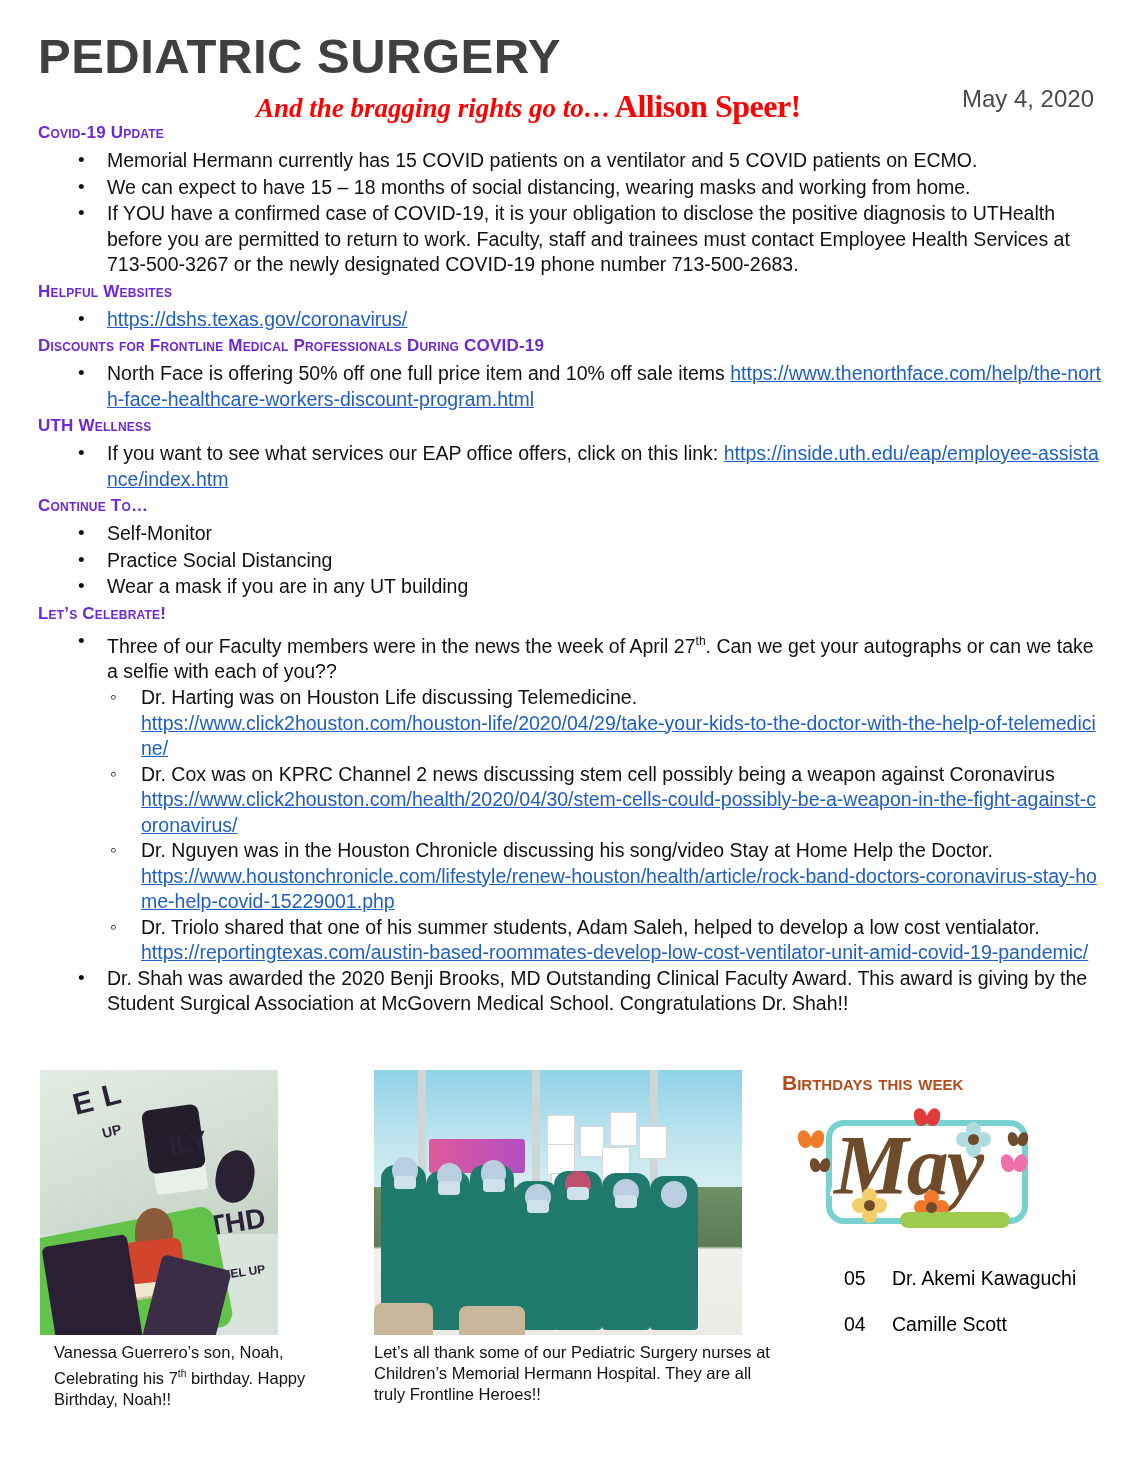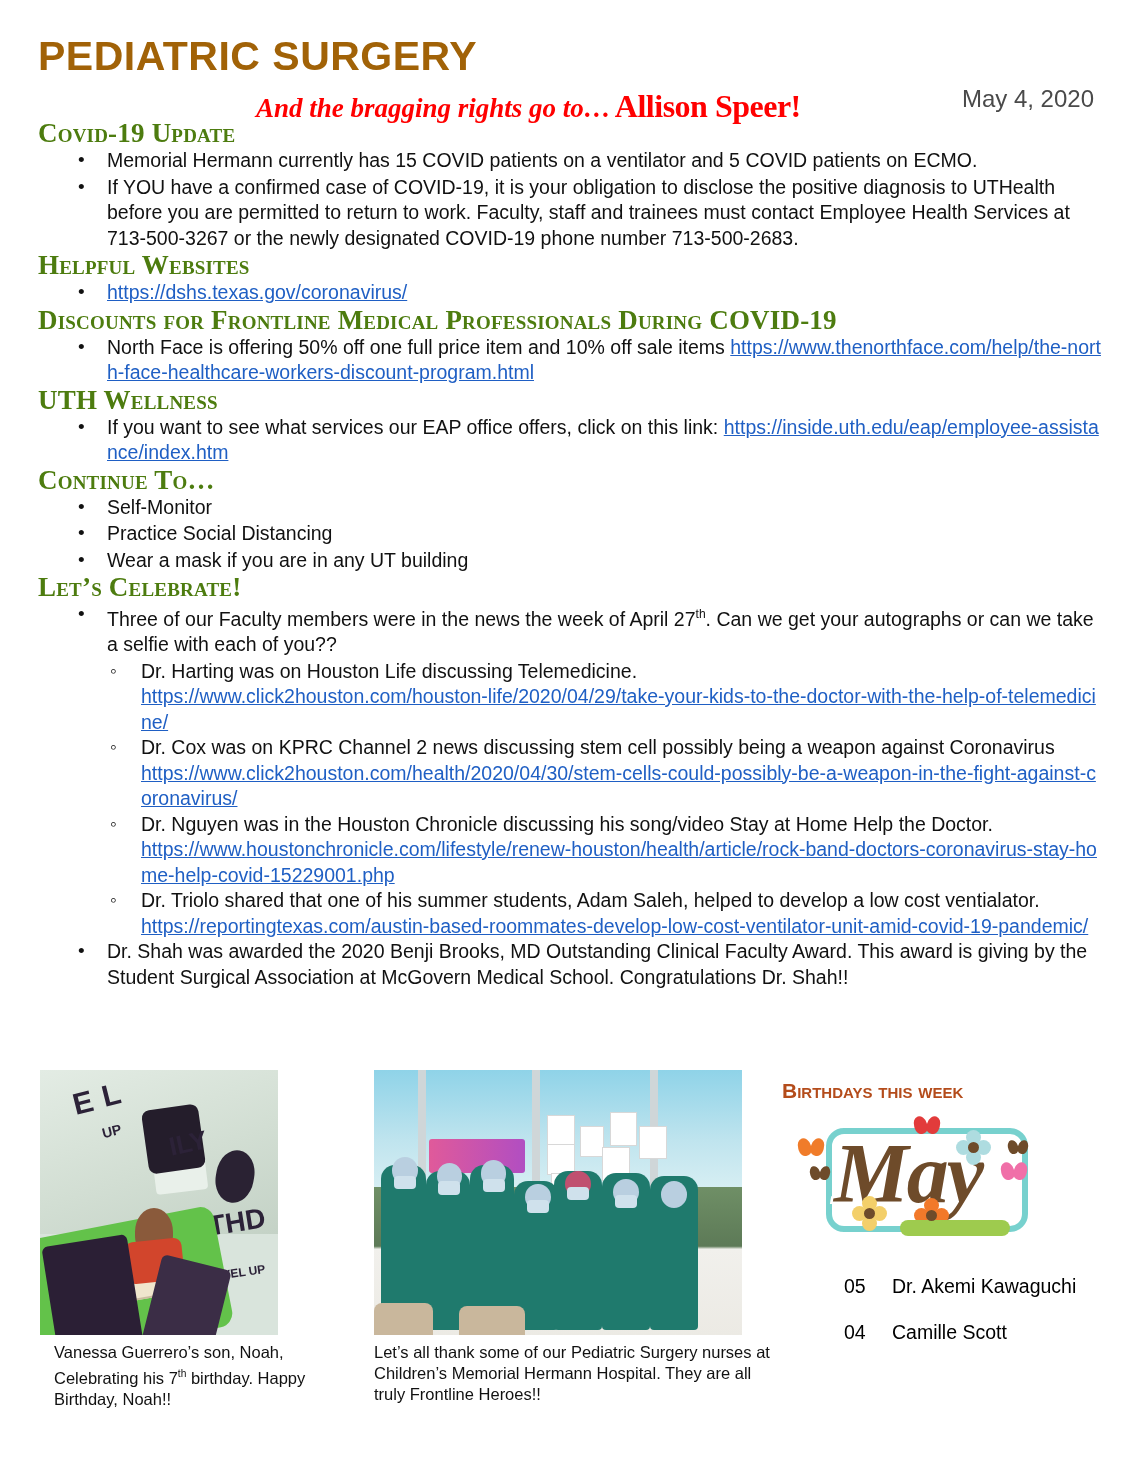--- a/index.html
+++ b/index.html
@@ -20,24 +20,24 @@
     overflow: hidden;
     box-sizing: border-box;
     padding: 0 38px;
   }
 
   
   .masthead { padding-top: 34px; }
   .title-main {
     font-family: "Liberation Sans", sans-serif;
     font-weight: bold;
-    font-size: 41px;
+    font-size: 49px;
     line-height: 44px;
     letter-spacing: .5px;
-    color: #a16207;
+    color: #404040;
     margin: 0;
   }
   .title-sub {
     font-family: "Liberation Sans", sans-serif;
     font-weight: normal;
     font-size: 25px;
     line-height: 30px;
     letter-spacing: .4px;
     color: #3d3d3d;
     margin: 0;
@@ -73,24 +73,24 @@
     position: absolute;
     right: 8px;
     top: 3px;
     font-size: 24px;
     color: #4a4a4a;
     font-family: "Liberation Sans", sans-serif;
   }
 
   
   h2.sec {
-    color: #4d7c0f;
-    font-family: Liberation Serif, serif;
-    font-weight: bold;
-    font-size: 27px;
+    color: #6d28d9;
+    font-family: Liberation Sans, sans-serif;
+    font-weight: bold;
+    font-size: 17px;
     font-variant: small-caps;
     letter-spacing: .2px;
     margin: 0 0 2px 0;
     line-height: 26px;
   }
   .sec-gap { margin-top: 22px; }
 
   
   ul.b1 {
     list-style: none;
@@ -157,21 +157,21 @@
     position: absolute;
     font-size: 16.5px;
     line-height: 21px;
     color: #111;
     top: 276px;
   }
   .cap1 { left: 16px;  width: 260px; }
   .cap2 { left: 336px; width: 400px; }
 
   
-  .bday { position: absolute; left: 736px; top: 12px; width: 330px; }
+  .bday { position: absolute; left: 736px; top: 4px; width: 330px; }
   .bday h3 {
     color: #B44C1B;
     font-family: "Liberation Sans", sans-serif;
     font-weight: bold;
     font-size: 21px;
     font-variant: small-caps;
     margin: 0;
     line-height: 26px;
     text-align: left;
     padding-left: 8px;
@@ -254,20 +254,21 @@
       <span class="brag-wrap">
         <span class="brag-lead">And the bragging rights go to…</span><span class="brag-name">Allison Speer!</span>
       </span>
       <span class="date">May 4, 2020</span>
     </div>
   </div>
 
   <h2 class="sec">Covid-19 Update</h2>
   <ul class="b1">
     <li>Memorial Hermann currently has 15 COVID patients on a ventilator and 5 COVID patients on ECMO.</li>
+    <li>We can expect to have 15 – 18 months of social distancing, wearing masks and working from home.</li>
     <li>If YOU have a confirmed case of COVID-19, it is your obligation to disclose the positive diagnosis to UTHealth before you are permitted to return to work.  Faculty, staff and trainees must contact Employee Health Services at 713-500-3267 or the newly designated COVID-19 phone number 713-500-2683.</li>
   </ul>
 
   <h2 class="sec sec-gap">Helpful Websites</h2>
   <ul class="b1">
     <li>
       <a class="link" href="#">https://dshs.texas.gov/coronavirus/</a>
     </li>
   </ul>
 

